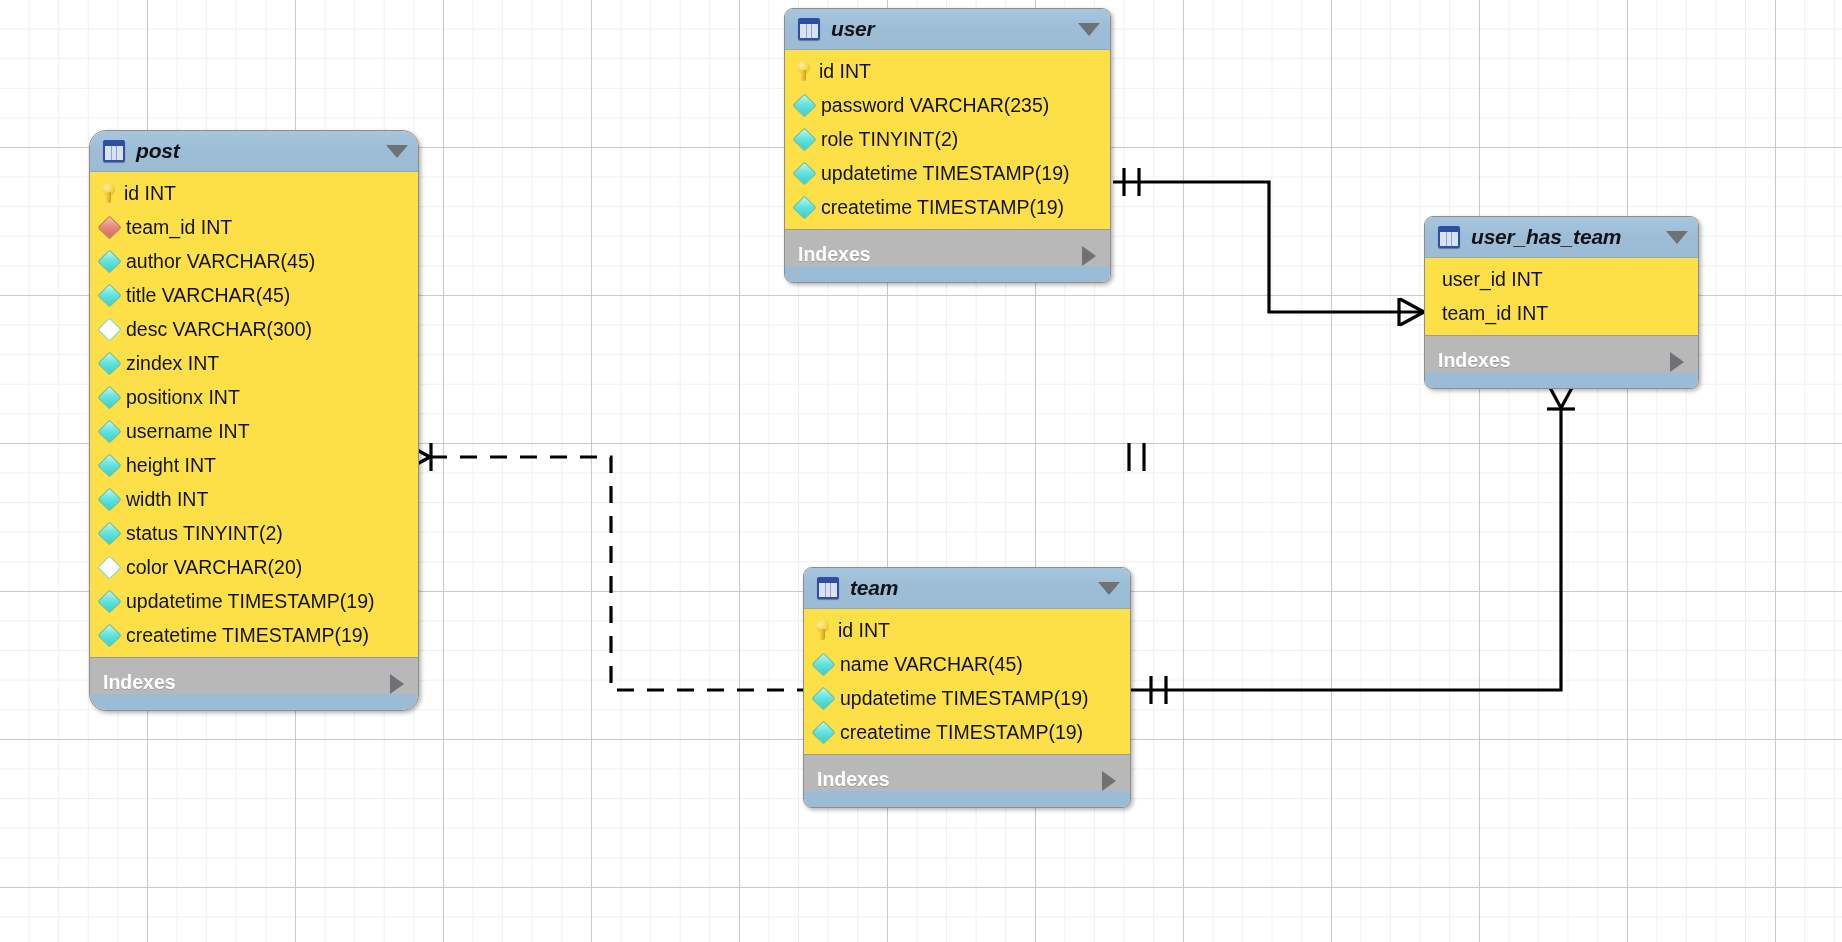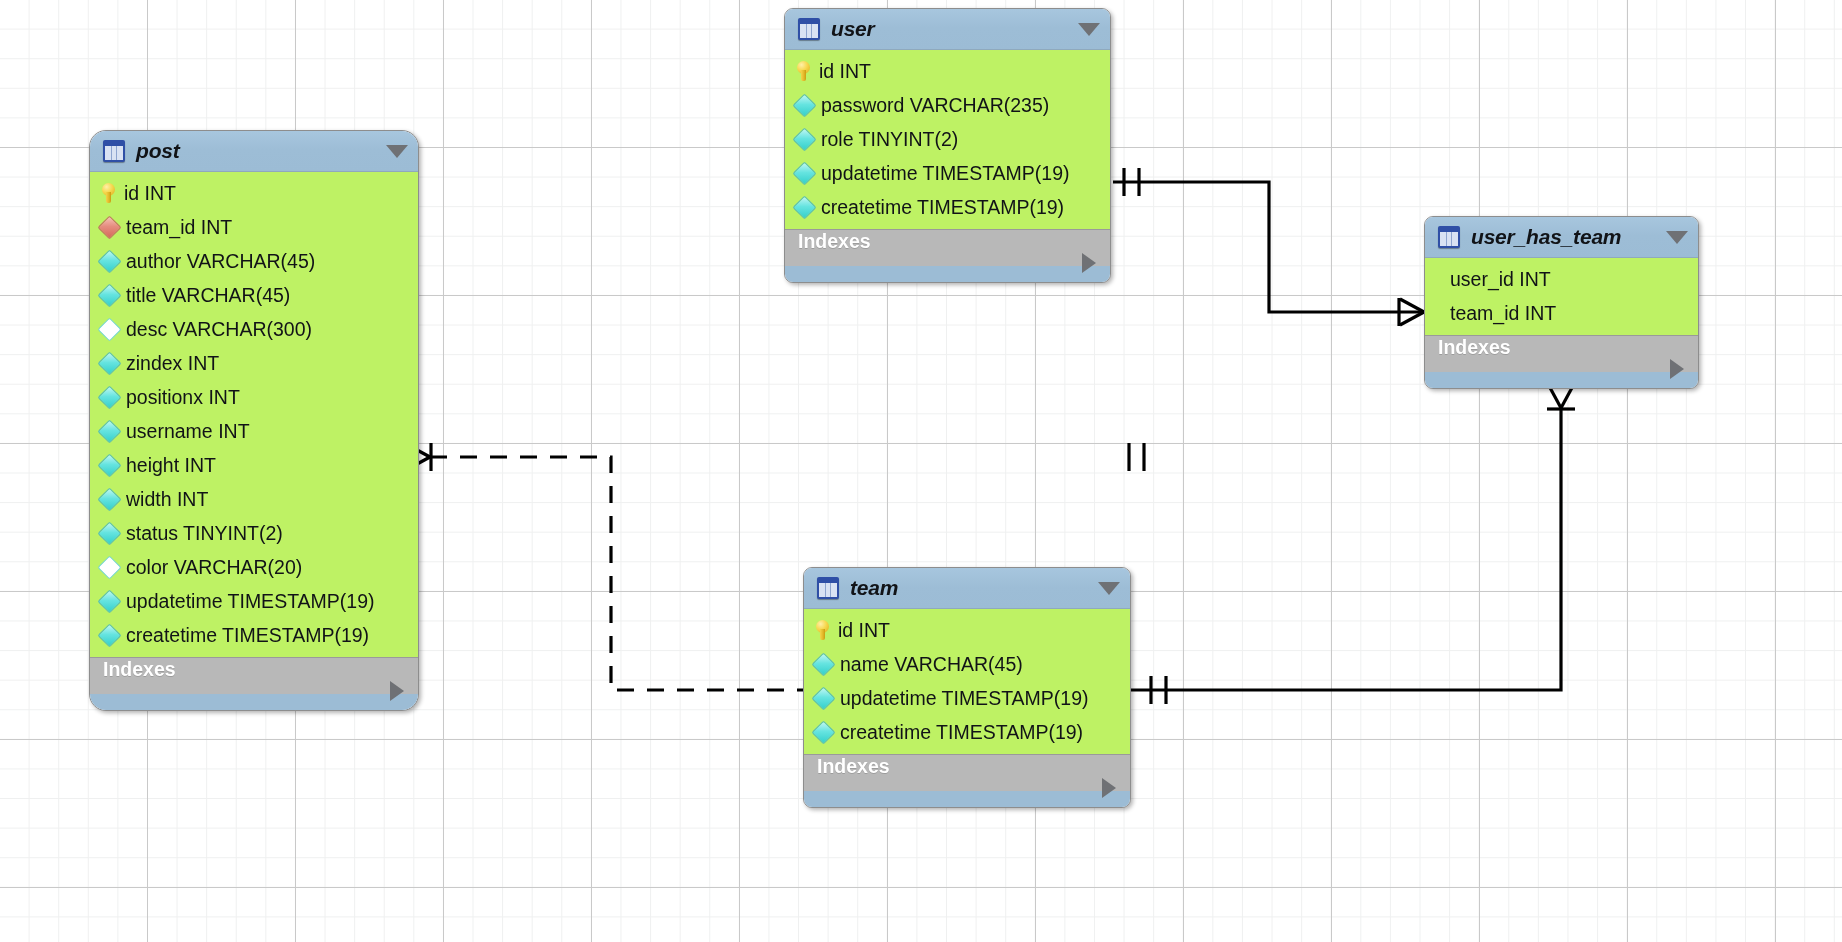--- a/index.html
+++ b/index.html
@@ -104,35 +104,35 @@
     left: 0; right: 0; top: 4px; bottom: 0;
     background:
       linear-gradient(to right,
         #d9e2f3 0 31%, #8ea4cf 31% 38%,
         #d9e2f3 38% 62%, #8ea4cf 62% 69%,
         #d9e2f3 69% 100%);
   }
 
   
   .cols {
-    background: #bef264;
+    background: #fde047;
     padding: 4px 0 5px 0;
   }
   .col-row {
     display: flex;
     align-items: center;
     height: 34px;
     padding-left: 11px;
     font-size: 19.5px;
     color: #111317;
     white-space: nowrap;
   }
   .col-row.plain { padding-left: 13px; }
   .col-label { margin-left: 8px; }
-  .col-row.plain .col-label { margin-left: 12px; }
+  .col-row.plain .col-label { margin-left: 4px; }
 
   
   .ic-key {
     width: 15px; height: 20px;
     flex: none;
     position: relative;
   }
   .ic-key::before {
     content: "";
     position: absolute;
@@ -170,24 +170,23 @@
     background: linear-gradient(135deg, #f6c2b8 0%, #e58d7f 45%, #d4685a 100%);
     border: 1px solid #c0695e;
   }
 
   
   .idx-bar {
     height: 37px;
     background: #b8b8b8;
     border-top: 1px solid #9a9a9a;
     display: flex;
-    align-items: flex-start;
+    align-items: flex-end;
     padding: 0 14px 0 13px;
     box-sizing: border-box;
-    flex-direction: column;
   }
   .idx-label {
     font-size: 19.5px;
     font-weight: bold;
     color: #ffffff;
     text-shadow: 0 1px 0 rgba(0,0,0,0.15);
   }
   .idx-tri {
     margin-left: auto;
     width: 0; height: 0;

